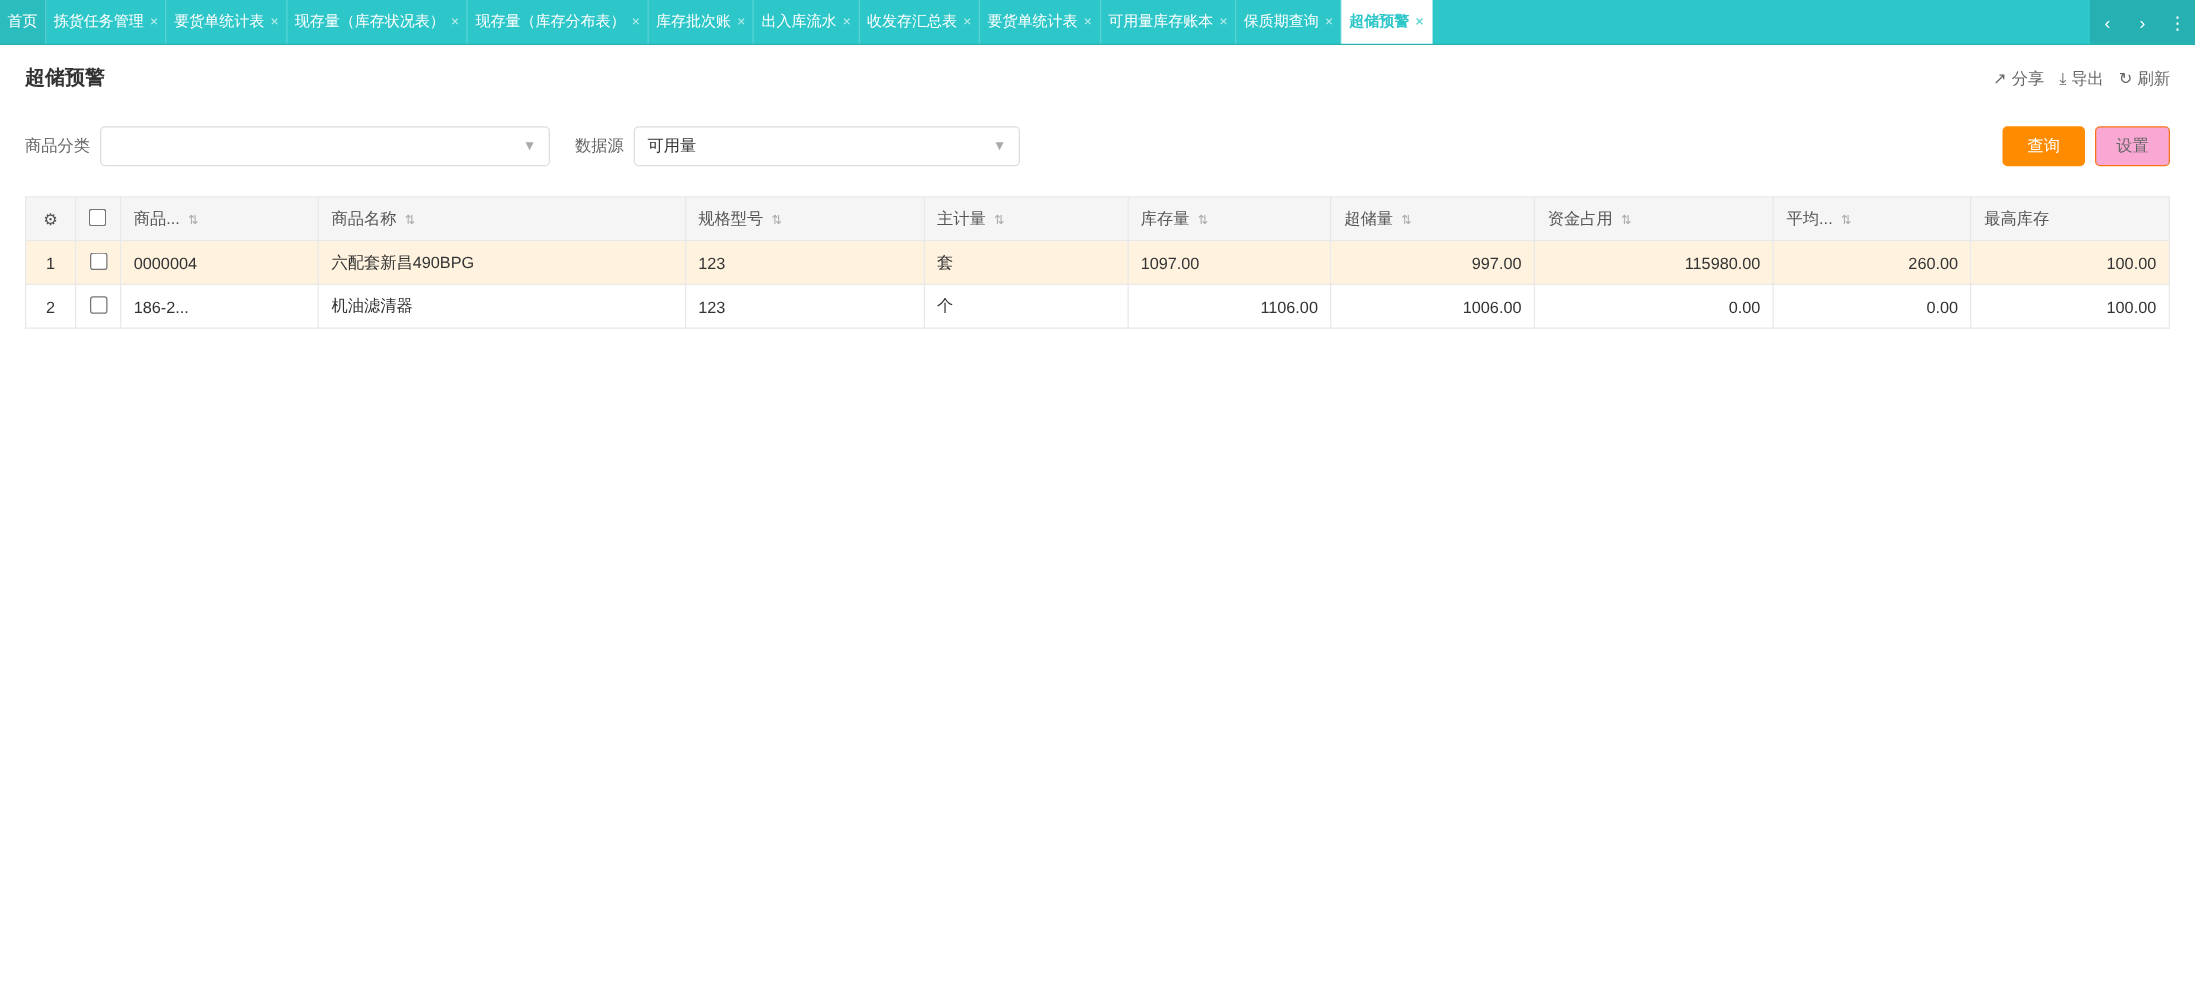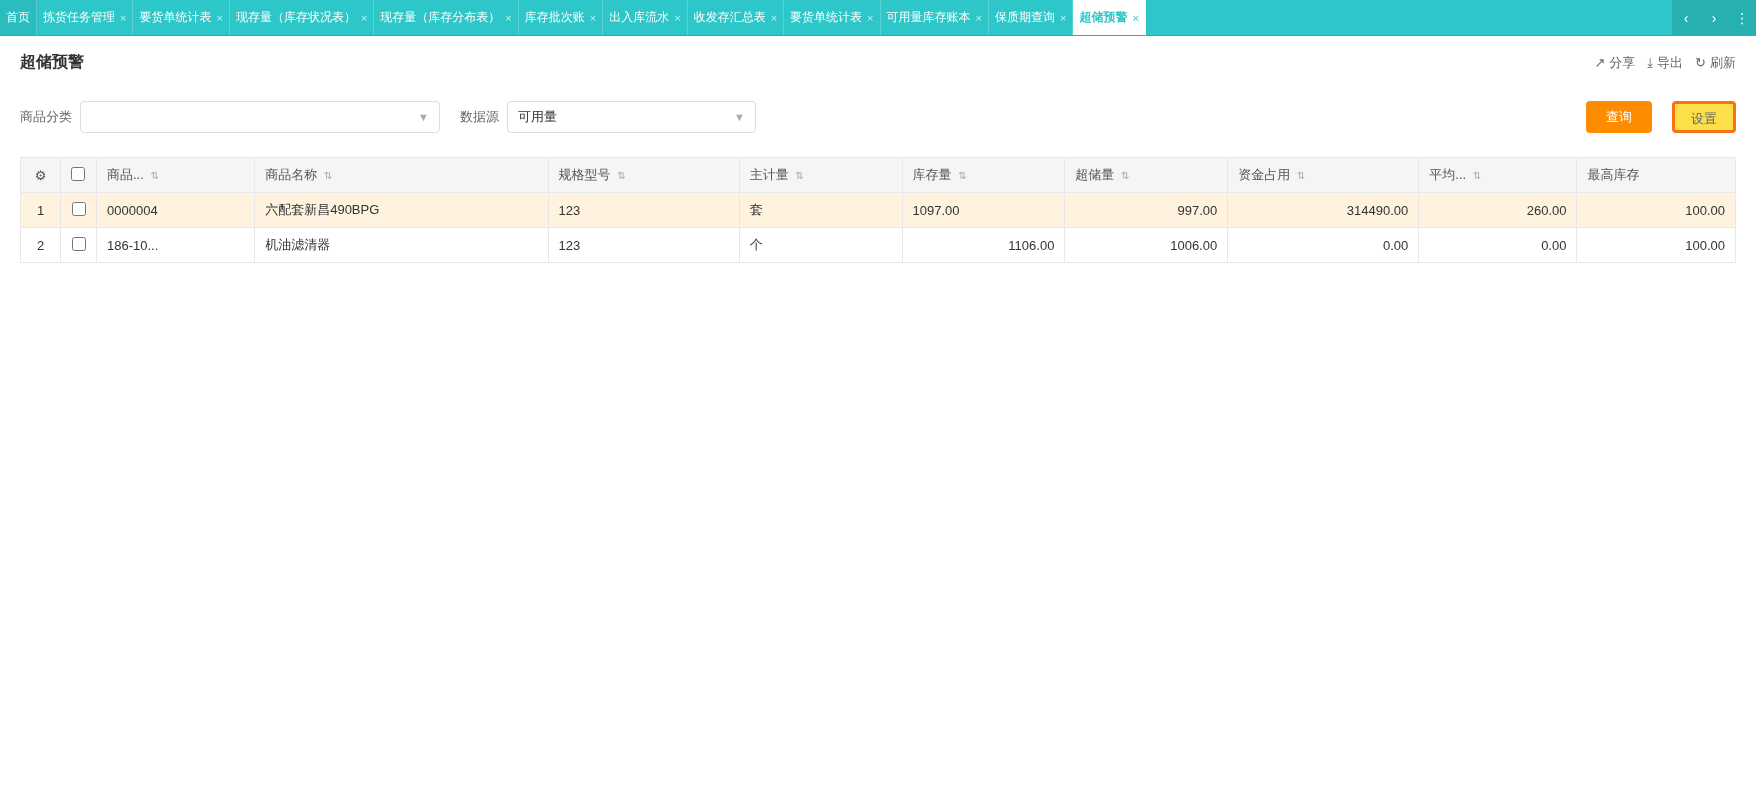--- a/index.html
+++ b/index.html
@@ -117,38 +117,38 @@
       color: #333;
     }
     .filter-select-text {
       color: #999;
     }
     .filter-select-value {
       color: #333;
     }
     .filter-buttons {
       display: flex;
-      gap: 20px;
+      gap: 8px;
       margin-left: auto;
       padding-left: 26px;
     }
     .btn-query {
       background: #ff8c00;
       color: #fff;
       border: none;
       border-radius: 4px;
       padding: 6px 20px;
       font-size: 13px;
       cursor: pointer;
       height: 32px;
     }
     .btn-settings {
-      background: #fde047;
+      background: #f9a8d4;
       color: #666;
-      border: 3px solid #f97316;
+      border: 1px solid #f97316;
       border-radius: 4px;
       padding: 6px 16px;
       font-size: 13px;
       cursor: pointer;
       height: 32px;
     }
 
     
     .data-table {
       width: 100%;
@@ -283,21 +283,21 @@
   <div class="filter-bar">
     <div class="filter-item">
       <span class="filter-label">商品分类</span>
       <div class="filter-select" style="width:360px;">
         <span class="filter-select-text"></span>
         <span style="color:#aaa; font-size:11px;">▼</span>
       </div>
     </div>
     <div class="filter-item">
       <span class="filter-label">数据源</span>
-      <div class="filter-select" style="width:249px;">
+      <div class="filter-select" style="width:309px;">
         <span class="filter-select-value">可用量</span>
         <span style="color:#aaa; font-size:11px;">▼</span>
       </div>
     </div>
     <div class="filter-buttons">
       <button class="btn-query">查询</button>
       <button class="btn-settings">设置</button>
     </div>
   </div>
 
@@ -354,30 +354,30 @@
       <td class="row-num">1</td>
       <td class="col-checkbox">
         <input type="checkbox" style="">
       </td>
       <td>0000004</td>
       <td>六配套新昌490BPG</td>
       <td>123</td>
       <td>套</td>
       <td style="text-align:left;">1097.00</td>
       <td style="text-align:right;">997.00</td>
-      <td style="text-align:right;">314490.00</td>
+      <td style="text-align:right;">115980.00</td>
       <td style="text-align:right;">260.00</td>
       <td style="text-align:right;">100.00</td>
     </tr>
         <tr>
       <td class="row-num">2</td>
       <td class="col-checkbox">
         <input type="checkbox" style="">
       </td>
-      <td>186-10...</td>
+      <td>186-2...</td>
       <td>机油滤清器</td>
       <td>123</td>
       <td>个</td>
       <td style="text-align:right;">1106.00</td>
       <td style="text-align:right;">1006.00</td>
       <td style="text-align:right;">0.00</td>
       <td style="text-align:right;">0.00</td>
       <td style="text-align:right;">100.00</td>
     </tr>
       </tbody>

